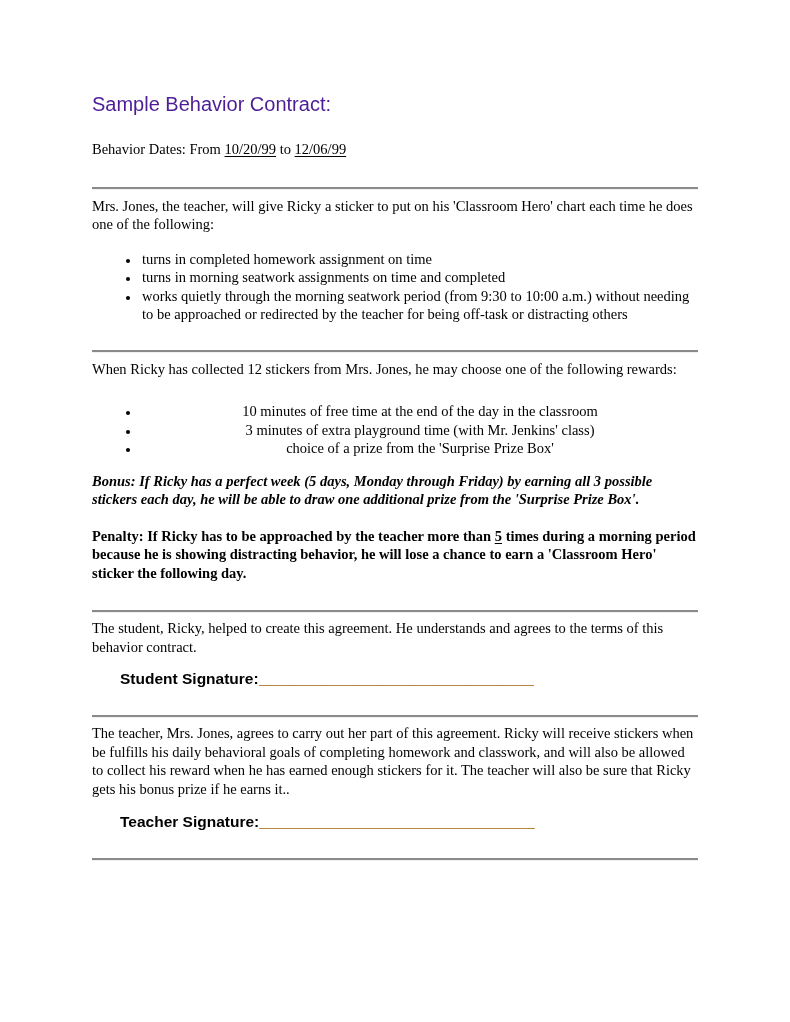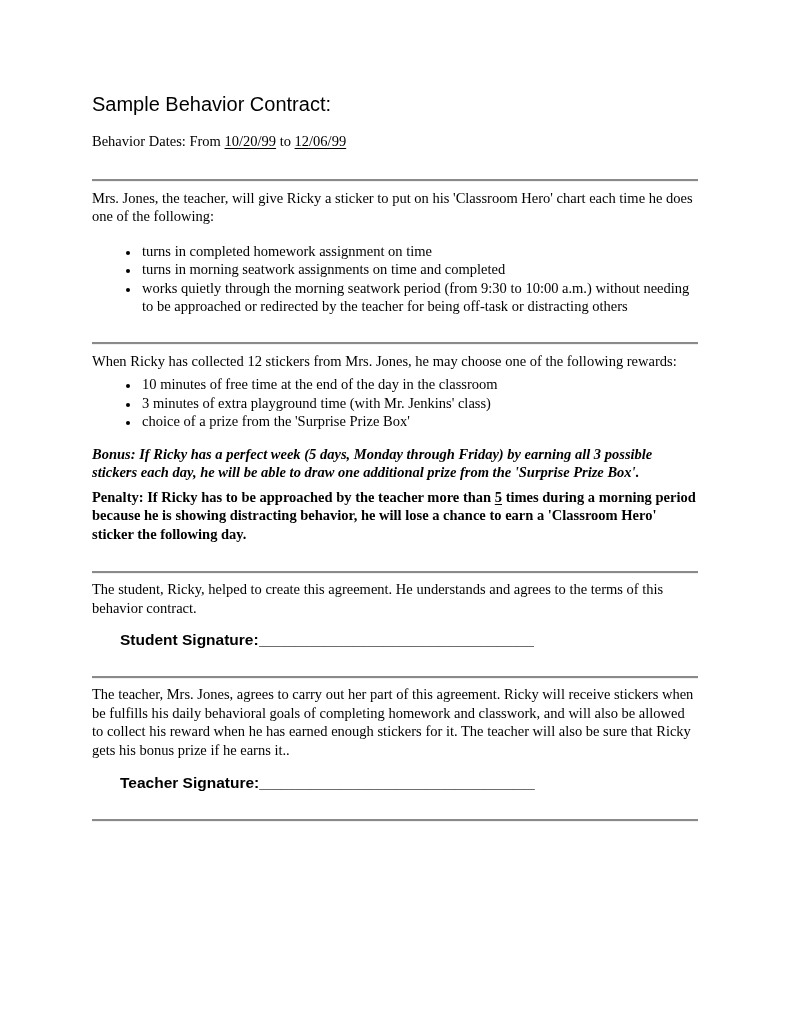--- a/index.html
+++ b/index.html
@@ -11,26 +11,26 @@
     position: relative;
     width: 790px;
     height: 1022px;
     background: #ffffff;
     box-sizing: border-box;
     padding: 93px 92px 0 92px;
     overflow: hidden;
     color: #000000;
   }
   .doc-title {
-    margin: 0 0 16px 0;
+    margin: 0 0 24px 0;
     font-family: "Liberation Sans", sans-serif;
     font-weight: 400;
     font-size: 20px;
     line-height: 23px;
-    color: #000000;
+    color: #4c1d95;
   }
   .dates {
     font-family: "Liberation Serif", serif;
     font-size: 14.5px;
     line-height: 18.5px;
     margin: 0 0 28px 0;
   }
   .underline {
     text-decoration: underline;
     text-underline-offset: 2px;
@@ -52,23 +52,23 @@
   ul.blist {
     margin: 16px 0 0 0;
     padding: 0 0 0 48px;
     font-family: "Liberation Serif", serif;
     font-size: 14.5px;
     line-height: 18.5px;
     list-style: disc outside;
   }
   ul.blist li { margin: 0; padding-left: 2px; }
   ul.blist li::marker { font-size: 12px; }
-  ul.blist.rewards { margin-top: 5px; }
+  ul.blist.rewards { margin-top: 24px; text-align: center; }
   .mt-bonus   { margin-top: 14px; font-style: italic; }
-  .mt-penalty { margin-top: 6px; }
+  .mt-penalty { margin-top: 18px; }
   .rule.r2 { margin-top: 26px; }
   .rule.r3 { margin-top: 28px; }
   .rule.r4 { margin-top: 26px; }
   .rule.r5 { margin-top: 26px; }
   .p.tight { margin-top: 6px; }
   .sig-row {
     display: flex;
     align-items: baseline;
     gap: 0;
     margin-top: 12px;
@@ -79,21 +79,21 @@
     font-family: "Liberation Sans", sans-serif;
     font-weight: 700;
     font-size: 15.5px;
     line-height: 21px;
     white-space: nowrap;
   }
   .sig-line {
     font-family: "Liberation Serif", serif;
     font-size: 14.5px;
     white-space: nowrap;
-    color: #404040;
+    color: #a16207;
     overflow: hidden;
   }
 </style>
 </head>
 <body>
 
 <div class="page">
 
   <h1 class="doc-title">Sample Behavior Contract:</h1>
 

